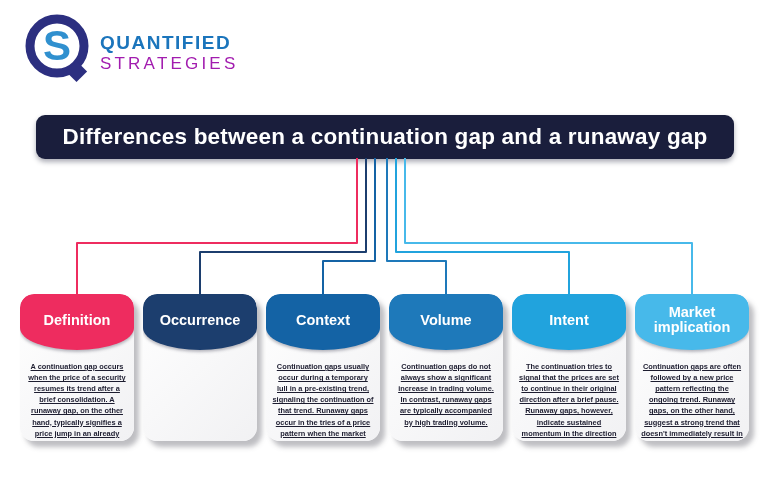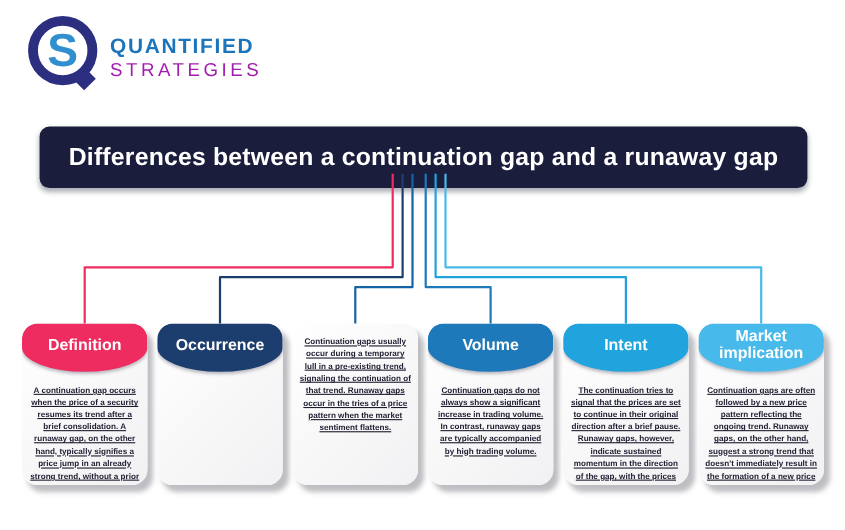--- a/index.html
+++ b/index.html
@@ -13,21 +13,21 @@
   .logo-mark{width:70px;height:86px;}
   .logo-text{margin-left:6px;margin-top:22px;display:flex;flex-direction:column;}
   .brand-top{
     font-size:19px;font-weight:bold;color:#1b75bc;letter-spacing:1.5px;line-height:1.05;
   }
   .brand-bottom{
     font-size:17px;font-weight:normal;color:#a21caf;letter-spacing:3.2px;line-height:1.1;margin-top:2px;
   }
   
   .banner{
-    position:absolute;left:36px;top:115px;width:698px;height:56px;
+    position:absolute;left:36px;top:115px;width:698px;height:44px;
     background:#1a1e3c;border-radius:9px;
     display:flex;align-items:center;justify-content:center;
     box-shadow:0 3px 5px rgba(20,22,50,0.35);
   }
   .banner-title{
     color:#ffffff;font-size:22.5px;font-weight:bold;letter-spacing:0.2px;
   }
   
   .connectors{position:absolute;left:0;top:0;width:768px;height:482px;z-index:1;}
   
@@ -35,21 +35,21 @@
     position:absolute;left:20px;top:294px;width:730px;z-index:2;
     display:flex;gap:9px;
   }
   .card{
     width:114px;height:147px;border-radius:14px;
     background:linear-gradient(135deg,#ffffff 0%,#f1f1f3 100%);
     box-shadow:5px 6px 5px rgba(110,110,120,0.45);
     overflow:hidden;flex:0 0 auto;
   }
   .card-header{
-    width:114px;height:44px;
+    width:114px;height:56px;
     border-radius:14px 14px 50% 50% / 14px 14px 22px 22px;
     display:flex;align-items:center;justify-content:center;
     box-shadow:0 2px 3px rgba(60,60,80,0.35);
     text-align:center;
   }
   .card-label{
     color:#ffffff;font-size:14.5px;font-weight:bold;line-height:1.02;
     padding-bottom:4px;
   }
   .card-body{
@@ -94,20 +94,23 @@
     <div class="card-body">A continuation gap occurs when the price of a security resumes its trend after a brief consolidation. A runaway gap, on the other hand, typically signifies a price jump in an already strong trend, without a prior</div>
   </div>
 
   <div class="card">
     <div class="card-header" style="background: rgb(28, 62, 110);">
       <span class="card-label">Occurrence</span>
     </div>
   </div>
 
   <div class="card">
+    <div class="card-header" style="background: rgb(20, 99, 165);">
+      <span class="card-label">Context</span>
+    </div>
     <div class="card-body">Continuation gaps usually occur during a temporary lull in a pre-existing trend, signaling the continuation of that trend. Runaway gaps occur in the tries of a price pattern when the market sentiment flattens.</div>
   </div>
 
   <div class="card">
     <div class="card-header" style="background: rgb(30, 121, 186);">
       <span class="card-label">Volume</span>
     </div>
     <div class="card-body">Continuation gaps do not always show a significant increase in trading volume. In contrast, runaway gaps are typically accompanied by high trading volume.</div>
   </div>
 

